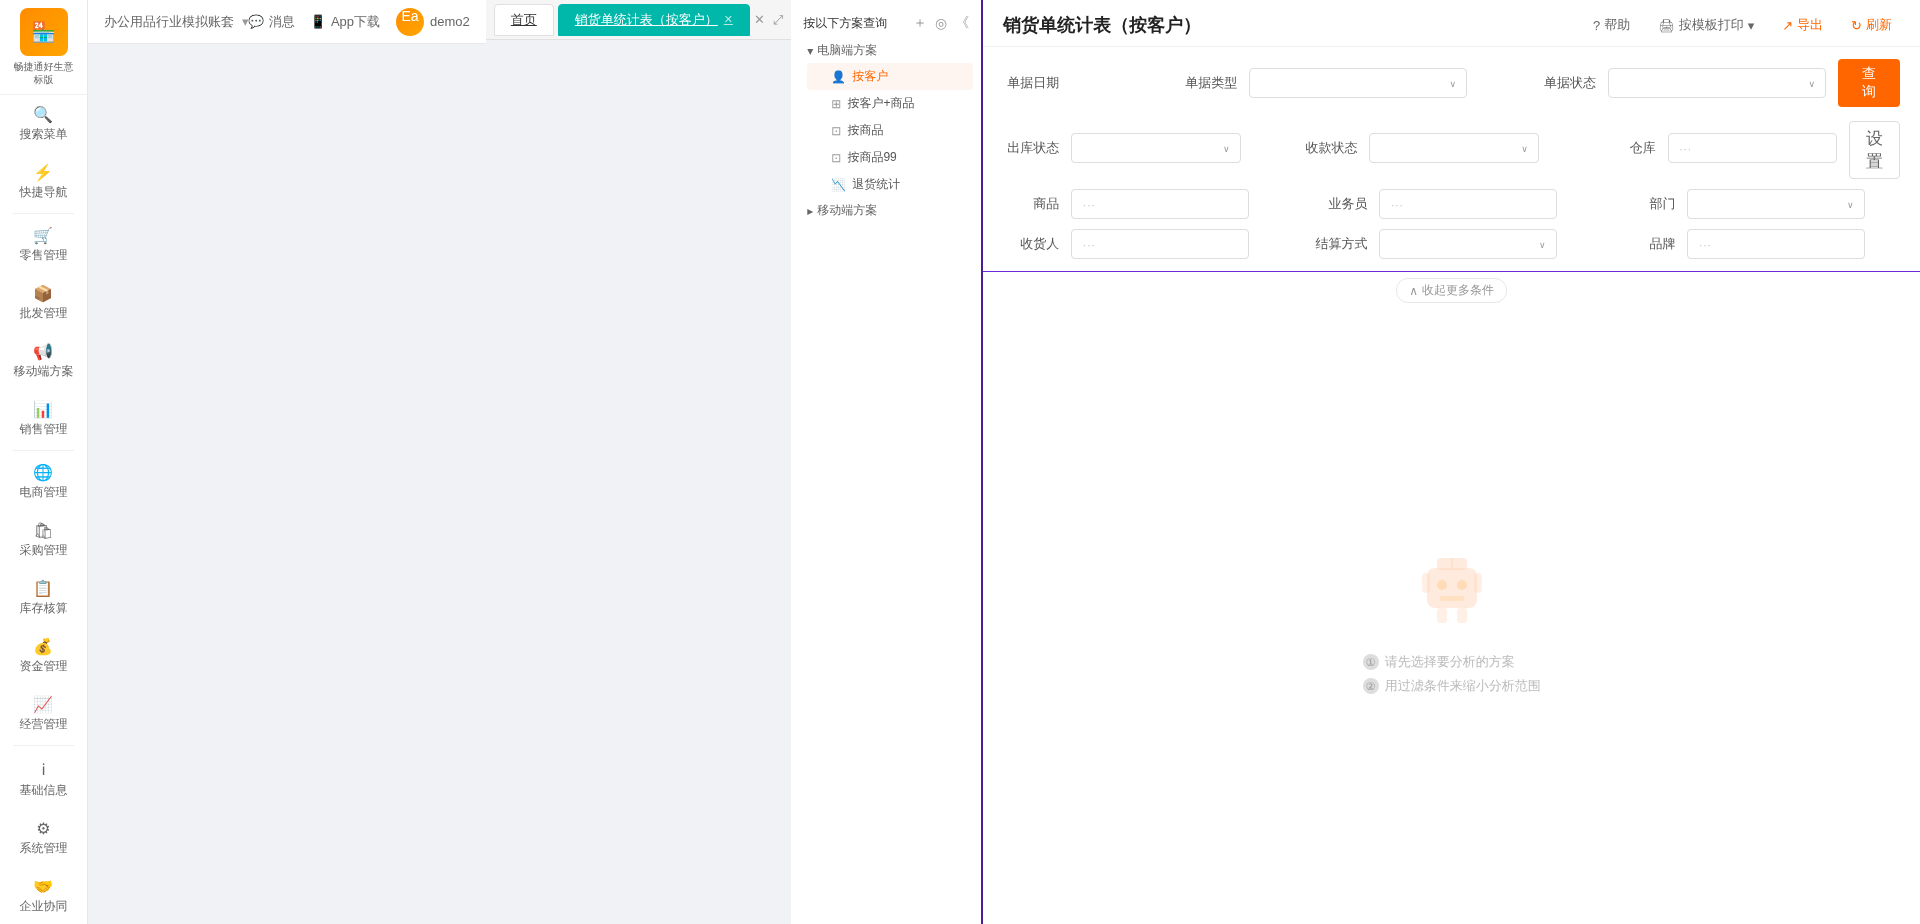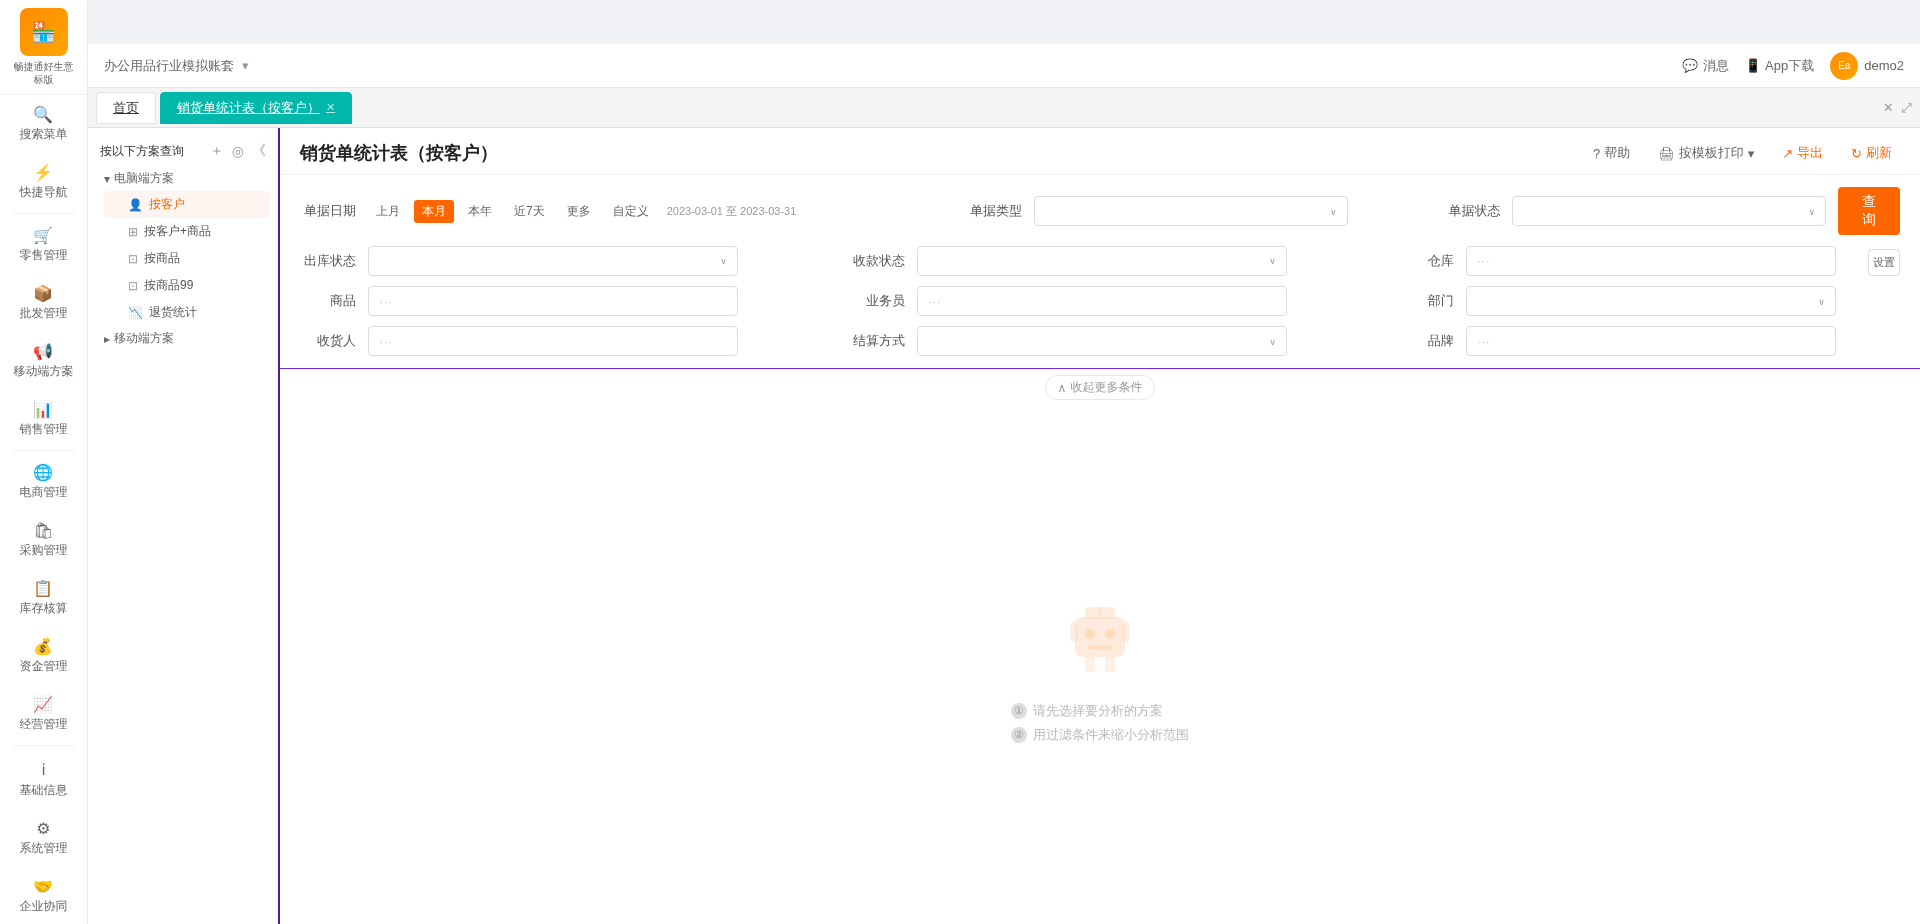--- a/index.html
+++ b/index.html
@@ -9,28 +9,28 @@
     .sidebar { width: 88px; background: #fff; display: flex; flex-direction: column; align-items: center; border-right: 1px solid #e8e8e8; height: 100%; }
     .sidebar-logo { width: 100%; padding: 8px; display: flex; flex-direction: column; align-items: center; background: #fff; border-bottom: 1px solid #f0f0f0; }
     .logo-icon { width: 48px; height: 48px; border-radius: 8px; background: linear-gradient(135deg, #ff8c00, #ffa500); display: flex; align-items: center; justify-content: center; color: white; font-size: 20px; }
     .logo-text { font-size: 10px; color: #666; margin-top: 2px; text-align: center; line-height: 1.3; }
     .sidebar-nav { width: 100%; flex: 1; overflow-y: auto; }
     .sidebar-item { width: 100%; padding: 10px 4px; display: flex; flex-direction: column; align-items: center; cursor: pointer; color: #666; font-size: 12px; gap: 2px; }
     .sidebar-item .icon { font-size: 16px; }
     .sidebar-divider { width: 70%; height: 1px; background: #f0f0f0; margin: 2px auto; }
 
     
-    .main { flex: 1; display: flex; flex-direction: column; overflow: hidden; margin-top: 44px; }
+    .main { flex: 1; display: flex; flex-direction: row; overflow: hidden; }
 
     
     .top-header { height: 44px; background: #fff; display: flex; align-items: center; padding: 0 16px; border-bottom: 1px solid #e8e8e8; justify-content: space-between; }
     .header-left { display: flex; align-items: center; gap: 8px; color: #666; font-size: 13px; }
     .header-right { display: flex; align-items: center; gap: 16px; color: #666; font-size: 13px; }
     .header-right-item { display: flex; align-items: center; gap: 4px; cursor: pointer; }
-    .user-avatar { width: 28px; height: 28px; border-radius: 50%; background: linear-gradient(135deg, #ff8c00, #ffa500); display: flex; align-items: center; justify-content: center; color: white; font-size: 10px; }
+    .user-avatar { width: 28px; height: 28px; border-radius: 50%; background: linear-gradient(135deg, #ff8c00, #ffa500); display: flex; align-items: flex-start; justify-content: center; color: white; font-size: 14px; }
 
     
     .tab-bar { height: 40px; background: #f5f5f5; display: flex; align-items: center; padding: 0 8px; gap: 4px; border-bottom: 1px solid #e0e0e0; }
     .tab { height: 32px; padding: 0 16px; display: flex; align-items: center; gap: 6px; border-radius: 4px 4px 0 0; cursor: pointer; font-size: 13px; background: #fff; color: #666; border: 1px solid #e0e0e0; text-decoration: underline; }
     .tab.active { background: #00b8a9; color: #fff; border-color: #00b8a9; }
     .tab-home { background: #fff; color: #333; }
     .tab-close { font-size: 11px; cursor: pointer; opacity: 0.7; }
     .tab-bar-controls { margin-left: auto; display: flex; align-items: center; gap: 8px; color: #999; }
 
     
@@ -71,21 +71,21 @@
     .filter-select { flex: 1; height: 30px; border: 1px solid #ddd; border-radius: 4px; background: #fff; display: flex; align-items: center; padding: 0 10px; justify-content: space-between; cursor: pointer; color: #333; font-size: 13px; }
     .filter-select .arrow { color: #999; font-size: 10px; }
     .filter-select-dots { color: #ccc; margin-right: 4px; }
 
     
     .collapse-bar { display: flex; justify-content: center; padding: 6px; }
     .collapse-btn { display: flex; align-items: center; gap: 4px; color: #999; font-size: 12px; cursor: pointer; padding: 3px 12px; border: 1px solid #e8e8e8; border-radius: 12px; background: #fff; }
 
     
     .query-btn { background: #ff6600; color: #fff; border: none; border-radius: 4px; padding: 6px 24px; font-size: 14px; cursor: pointer; }
-    .settings-btn { background: #fff; color: #666; border: 1px solid #ddd; border-radius: 4px; padding: 5px 4px; font-size: 11px; cursor: pointer; margin-top: 4px; }
+    .settings-btn { background: #fff; color: #666; border: 1px solid #ddd; border-radius: 4px; padding: 5px 16px; font-size: 17px; cursor: pointer; margin-top: 4px; }
 
     
     .empty-state { flex: 1; display: flex; flex-direction: column; align-items: center; justify-content: center; color: #999; gap: 12px; }
     .empty-hints { display: flex; flex-direction: column; gap: 6px; }
     .empty-hint { display: flex; align-items: center; gap: 6px; font-size: 13px; color: #bbb; }
     .hint-num { width: 16px; height: 16px; border-radius: 50%; background: #ddd; color: #999; font-size: 11px; display: flex; align-items: center; justify-content: center; }
 
     
     .robot-container { position: relative; }
     .robot-svg { width: 100px; height: 100px; opacity: 0.5; }
@@ -274,29 +274,20 @@
             <span>↻</span>
             <span>刷新</span>
           </div>
         </div>
       </div>
 
       <div class="filter-area">
 
         <div class="filter-row">
           <span class="filter-label">单据日期</span>
-          <div class="date-filter">
-            <button class="date-btn">上月</button>
-            <button class="date-btn active">本月</button>
-            <button class="date-btn">本年</button>
-            <button class="date-btn">近7天</button>
-            <button class="date-btn">更多</button>
-            <button class="date-btn">自定义</button>
-            <span class="date-range">2023-03-01 至 2023-03-31</span>
-          </div>
           <div style="flex:1;"></div>
           <span class="filter-label">单据类型</span>
           <div class="filter-select" style="flex:2;">
             <span></span>
             <span class="arrow chevron-down-sm"></span>
           </div>
           <div style="flex:0.5;"></div>
           <span class="filter-label">单据状态</span>
           <div class="filter-select" style="flex:2;">
             <span></span>

